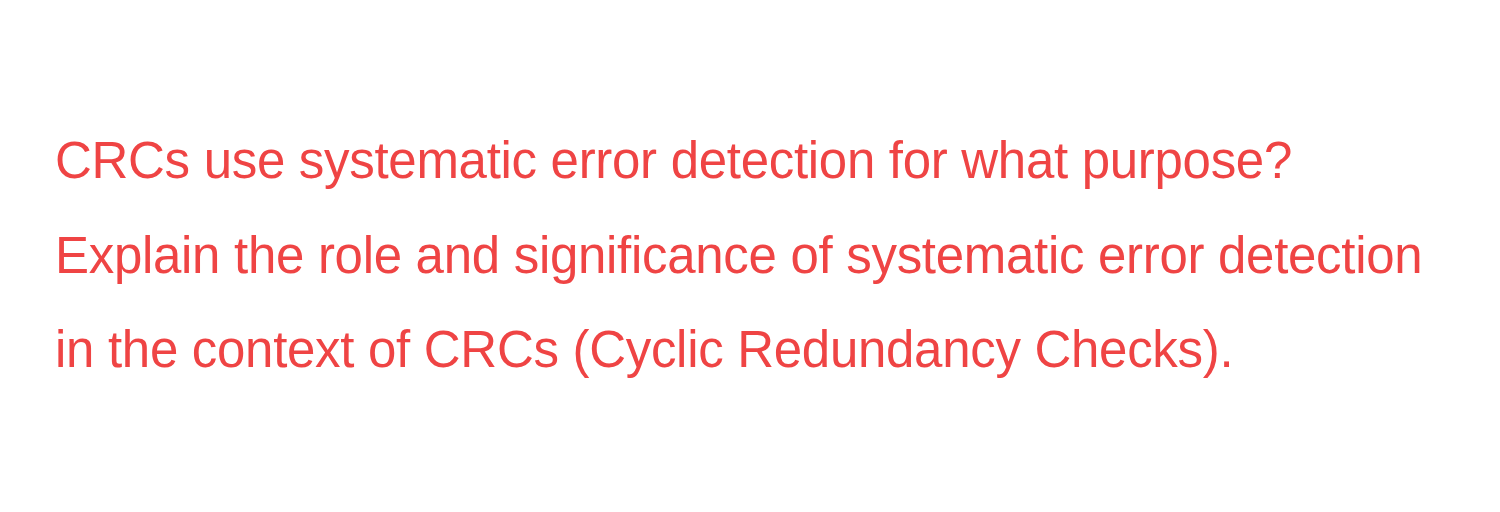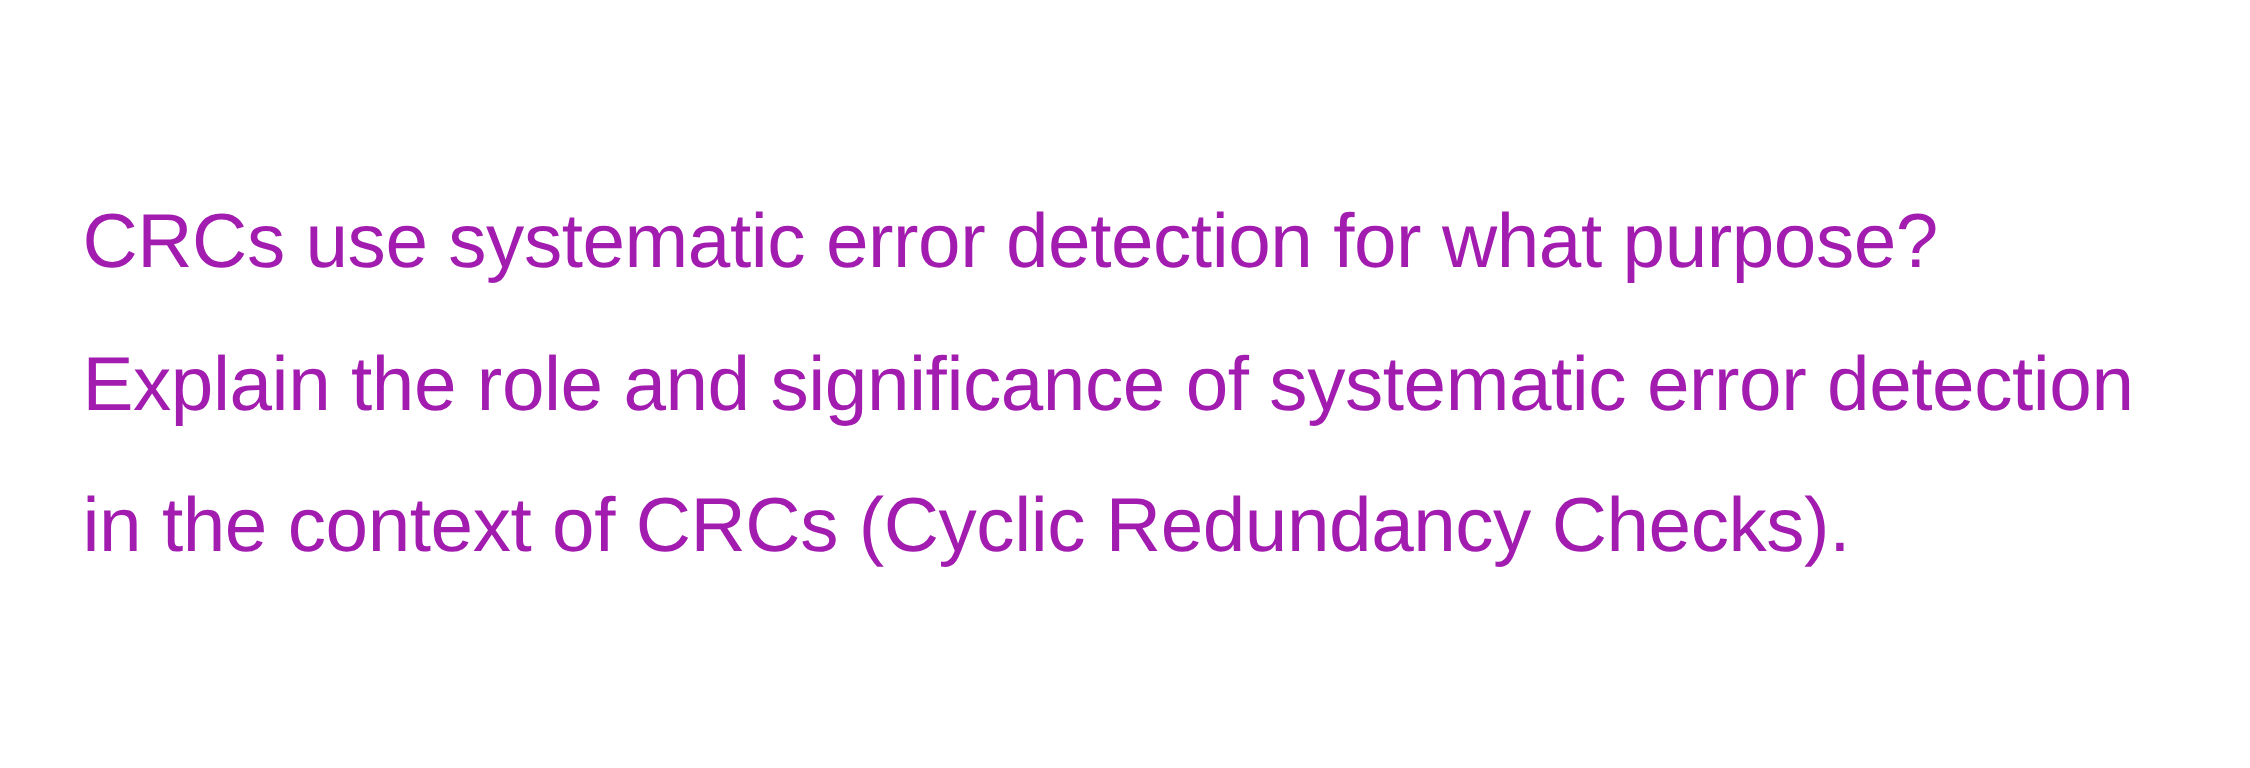--- a/index.html
+++ b/index.html
@@ -13,21 +13,21 @@
       background: #ffffff;
       font-family: -apple-system, BlinkMacSystemFont, "Segoe UI", Helvetica, Arial, sans-serif;
       display: flex;
       align-items: center;
       padding-left: 55px;
       padding-right: 55px;
     }
     .content {
       font-size: 51px;
       line-height: 1.85;
-      color: #a21caf;
+      color: #ef4444;
       letter-spacing: -0.3px;
       font-weight: 400;
     }
   </style>
 </head>
 <body>
 
 <div class="content">CRCs use systematic error detection for what purpose? Explain the role and significance of systematic error detection in the context of CRCs (Cyclic Redundancy Checks).</div>
 
 </body></html>

